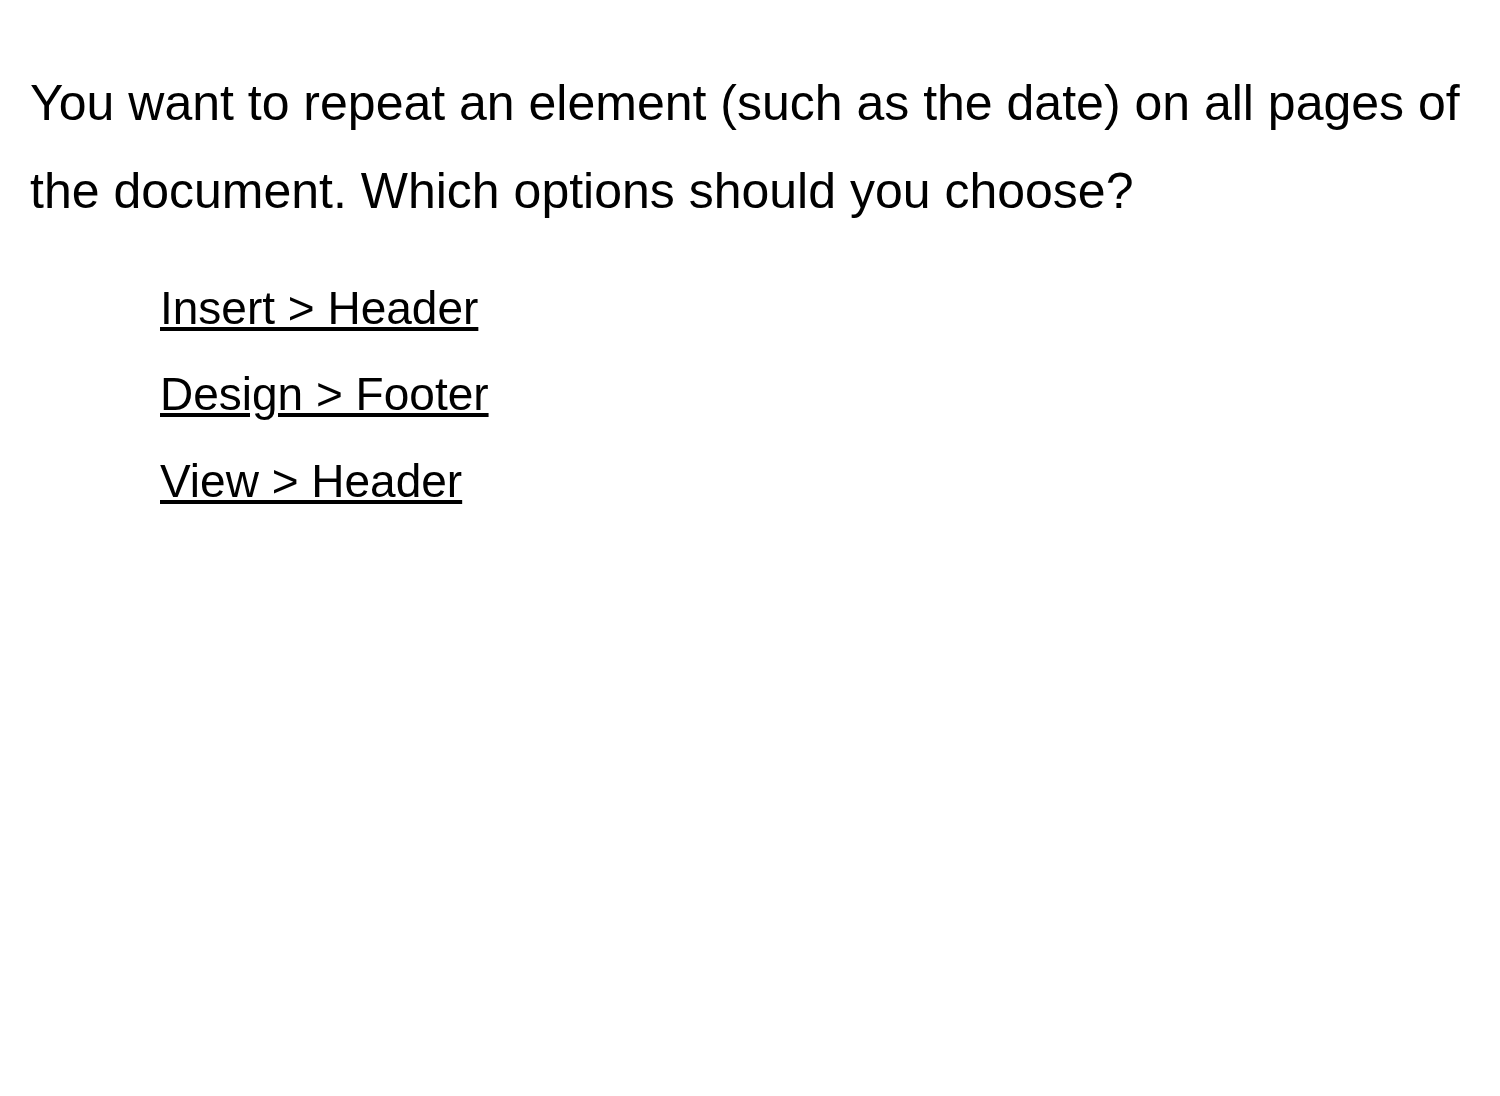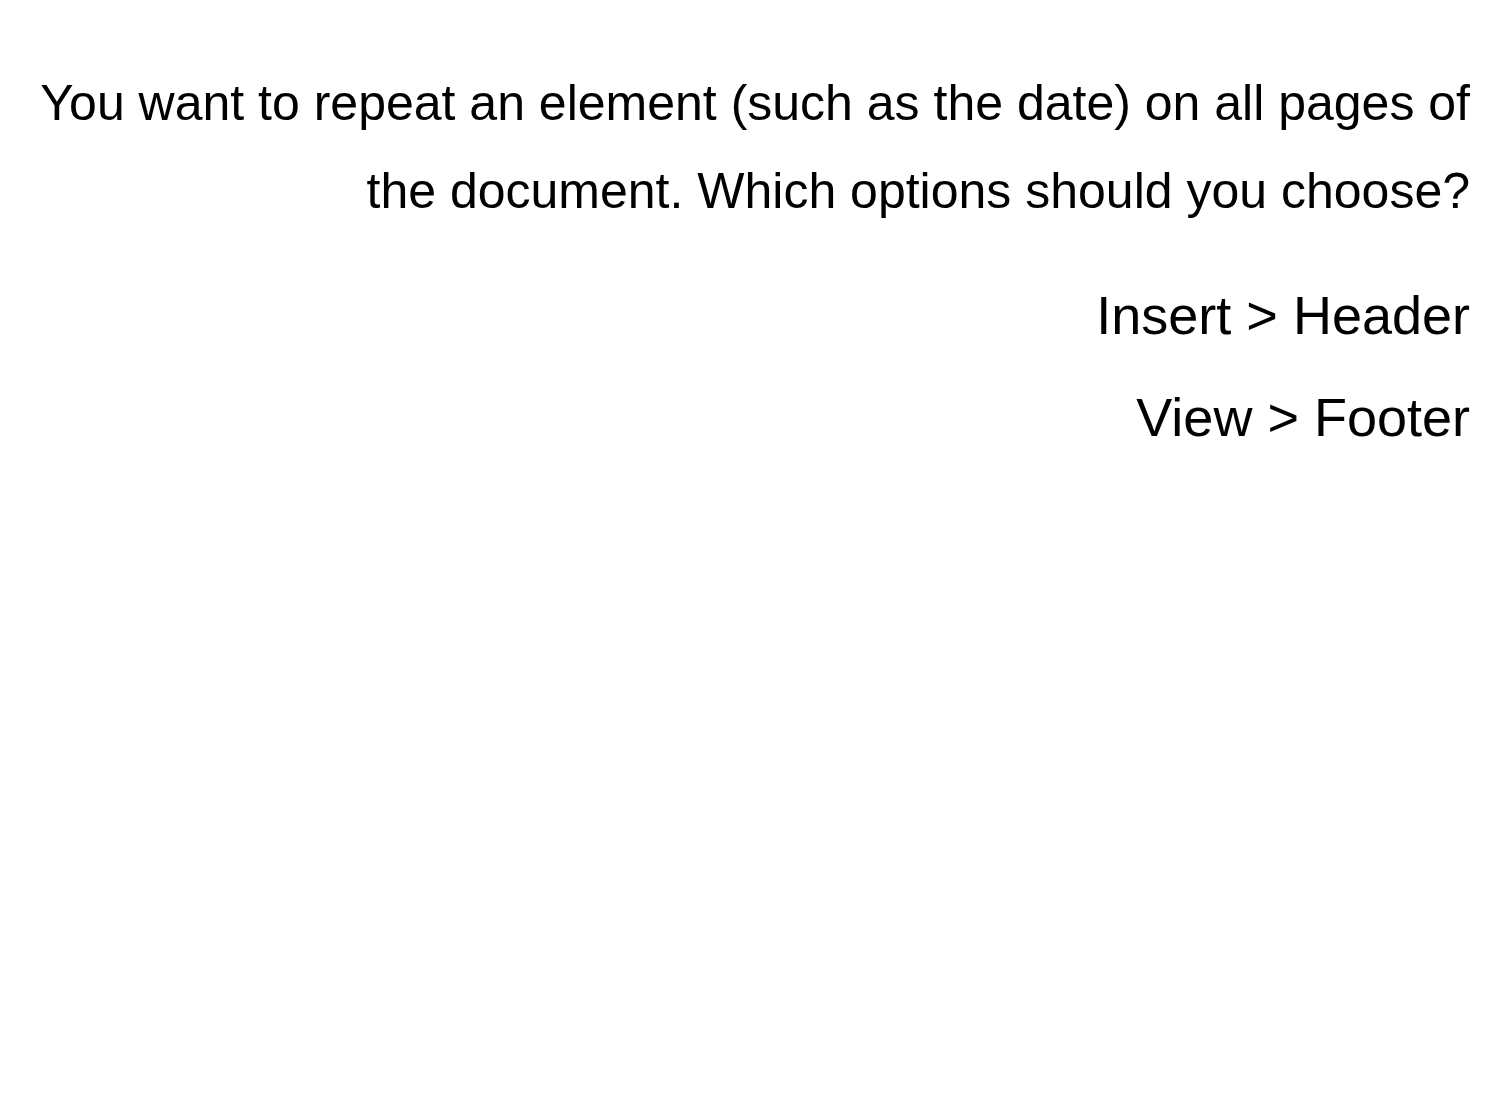--- a/index.html
+++ b/index.html
@@ -1,43 +1,44 @@
 <!DOCTYPE html>
 <html><head>
   <meta charset="utf-8">
   <style>
     * {
       margin: 0;
       padding: 0;
       box-sizing: border-box;
-      text-align: right;
     }
     body {
       width: 1500px;
       height: 1096px;
       background: #ffffff;
       font-family: -apple-system, BlinkMacSystemFont, "Segoe UI", Helvetica, Arial, sans-serif;
       color: #000000;
       padding: 60px 30px 30px 30px;
     }
     .question-text {
       font-size: 50px;
       line-height: 1.75;
       margin-bottom: 30px;
     }
     .options-list {
       list-style: none;
       padding-left: 130px;
     }
     .option-item {
-      font-size: 54px;
+      font-size: 46px;
       line-height: 1.88;
+      text-decoration: underline;
     }
   </style>
 </head>
 <body>
 
 <div class="question-text">You want to repeat an element (such as the date) on all pages of the document. Which options should you choose?</div>
 
 <ul class="options-list">
   <li class="option-item">Insert &gt; Header</li>
-  <li class="option-item">View &gt; Footer</li>
+  <li class="option-item">Design &gt; Footer</li>
+  <li class="option-item">View &gt; Header</li>
 </ul>
 
 </body></html>

